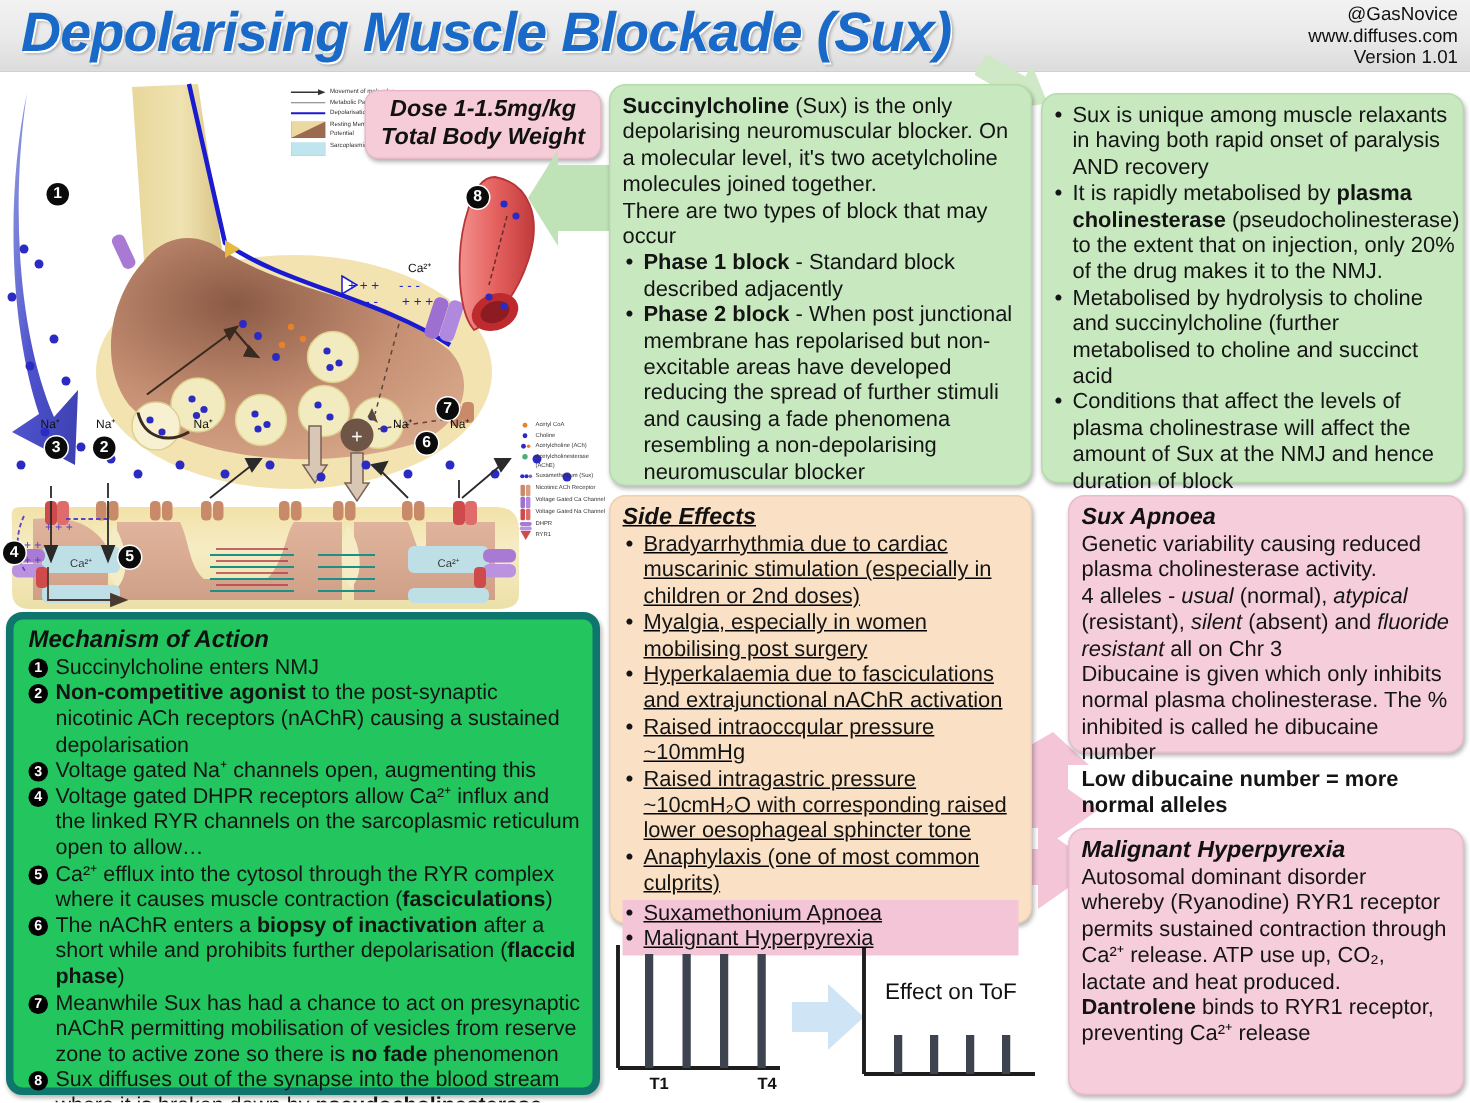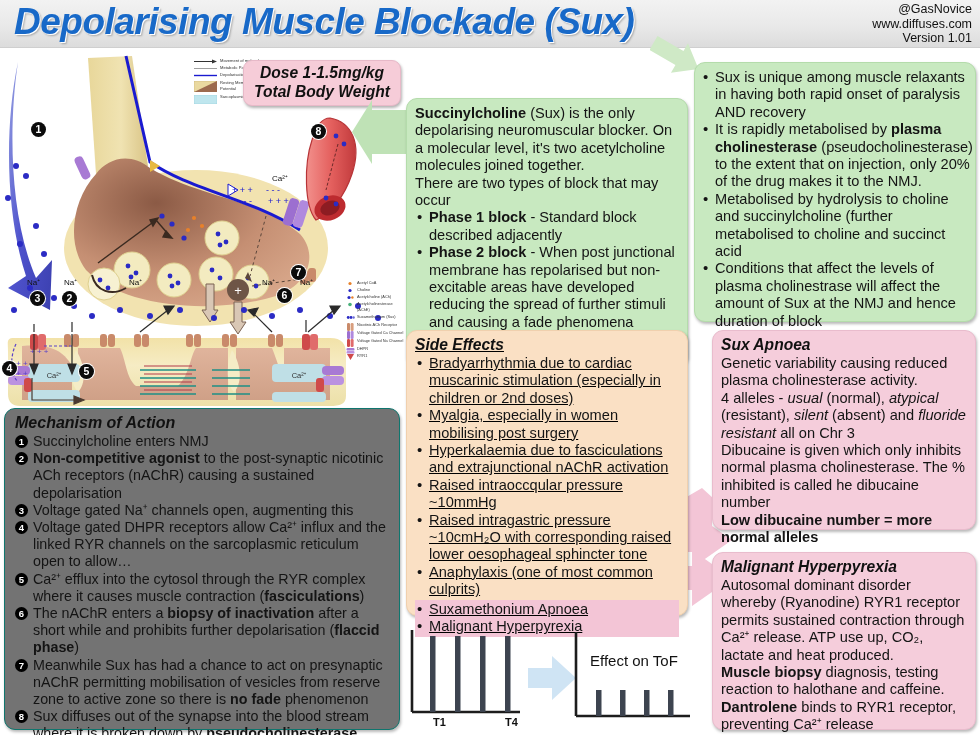--- a/index.html
+++ b/index.html
@@ -40,21 +40,21 @@
 
   
   .panel {
     position: absolute;
     border-radius: 11px;
     box-shadow: 1px 2px 3px rgba(0,0,0,0.28);
   }
   .panel-green { background: #c8e9c0; border: 1px solid #b4dcab; }
   .panel-peach { background: #fae0c4; border: 1px solid #f0d0ae; text-decoration: underline; }
   .panel-pink  { background: #f5cddb; border: 1px solid #e9bccd; }
-  .panel-blue  { background: #737373; border: 1px solid #0f766e; }
+  .panel-blue  { background: #22c55e; border: 5px solid #0f766e; }
 
   .ptext {
     font-size: 14.6px; line-height: 17.4px; color: #141414;
   }
   .ptitle {
     font-weight: bold; font-style: italic; font-size: 15.6px;
     color: #111; margin-bottom: 1px; display: block;
   }
   ul.bul { list-style: none; margin: 0; padding: 0; }
   ul.bul > li {
@@ -522,21 +522,21 @@
     <polygon points="0,12 30,12 30,3 52,20 30,37 30,28 0,28" fill="#cfe9c6" transform="rotate(30 26 20)"></polygon>
   </svg>
 
   <svg class="arrow-svg" style="left:640px; top:488px;" width="110" height="152" viewBox="0 0 110 152">
     <path d="M0 52 L46 52 L46 14 L38 14 L62 0 L62 0 L86 22 L72 22 L72 64 L0 64 Z" fill="#f3c5d6"></path>
     <polygon points="0,40 52,40 52,24 92,52 52,80 52,64 0,64" fill="#f3c5d6"></polygon>
     <polygon points="0,78 52,78 52,62 92,90 52,118 52,102 0,102" fill="#f3c5d6"></polygon>
     <rect x="0" y="40" width="30" height="62" fill="#f3c5d6"></rect>
   </svg>
 
-  <div class="panel panel-green" style="left:406px; top:56px; width:282px; height:268px; padding:6px 8px 5px 8px;margin-top:42px;">
+  <div class="panel panel-green" style="left:406px; top:56px; width:282px; height:268px; padding:6px 8px 5px 8px;">
     <div class="ptext">
       <b>Succinylcholine</b><span> (Sux) is the only depolarising neuromuscular blocker. On a molecular level, it's two acetylcholine molecules joined together.</span>
     </div>
     <div class="ptext">There are two types of block that may occur</div>
     <ul class="bul ptext">
       <li>
         <b>Phase 1 block</b><span> - Standard block described adjacently</span>
       </li>
       <li>
         <b>Phase 2 block</b><span> - When post junctional membrane has repolarised but non-excitable areas have developed reducing the spread of further stimuli and causing a fade phenomena resembling a non-depolarising neuromuscular blocker</span>
@@ -570,37 +570,34 @@
       <li>Raised intraoccqular pressure ~10mmHg</li>
       <li>Raised intragastric pressure ~10cmH₂O with corresponding raised lower oesophageal sphincter tone</li>
       <li>Anaphylaxis (one of most common culprits)</li>
     </ul>
     <ul class="bul ptext" style="background:#f3c5d6; margin-top:1px; padding:1px 0 1px 0;">
       <li>Suxamethonium Apnoea</li>
       <li>Malignant Hyperpyrexia</li>
     </ul>
   </div>
 
-  <div class="panel panel-pink" style="left:712px; top:330px; width:264px; height:200px; padding:5px 8px 4px 8px;">
+  <div class="panel panel-pink" style="left:712px; top:330px; width:264px; height:172px; padding:5px 8px 4px 8px;">
     <span class="ptitle">Sux Apnoea</span>
     <div class="ptext">Genetic variability causing reduced plasma cholinesterase activity.</div>
     <div class="ptext">
       <span>4 alleles - </span><i>usual</i><span> (normal), </span><i>atypical</i><span> (resistant), </span><i>silent</i><span> (absent) and </span><i>fluoride resistant</i><span> all on Chr 3</span>
     </div>
     <div class="ptext">Dibucaine is given which only inhibits normal plasma cholinesterase. The % inhibited is called he dibucaine number</div>
     <div class="ptext"><b>Low dibucaine number = more normal alleles</b></div>
   </div>
 
   <div class="panel panel-pink" style="left:712px; top:552px; width:264px; height:178px; padding:5px 8px 4px 8px;">
     <span class="ptitle">Malignant Hyperpyrexia</span>
     <div class="ptext">Autosomal dominant disorder whereby (Ryanodine) RYR1 receptor permits sustained contraction  through Ca²⁺ release. ATP use up, CO₂, lactate and heat produced.</div>
     <div class="ptext">
-      <b>Muscle biopsy</b><span> diagnosis, testing reaction to halothane and caffeine.</span>
-    </div>
-    <div class="ptext">
       <b>Dantrolene</b><span> binds to RYR1 receptor, preventing Ca²⁺ release</span>
     </div>
   </div>
 
   <div class="panel panel-blue" style="left:4px; top:408px; width:396px; height:322px; padding:5px 8px 4px 10px;">
     <span class="ptitle" style="font-size:16px;">Mechanism of Action</span>
     <ol class="numlist ptext" style="font-size:14.3px; line-height:17.2px;">
       <li>
         <span class="circ">1</span><span>Succinylcholine enters NMJ</span>
       </li>

